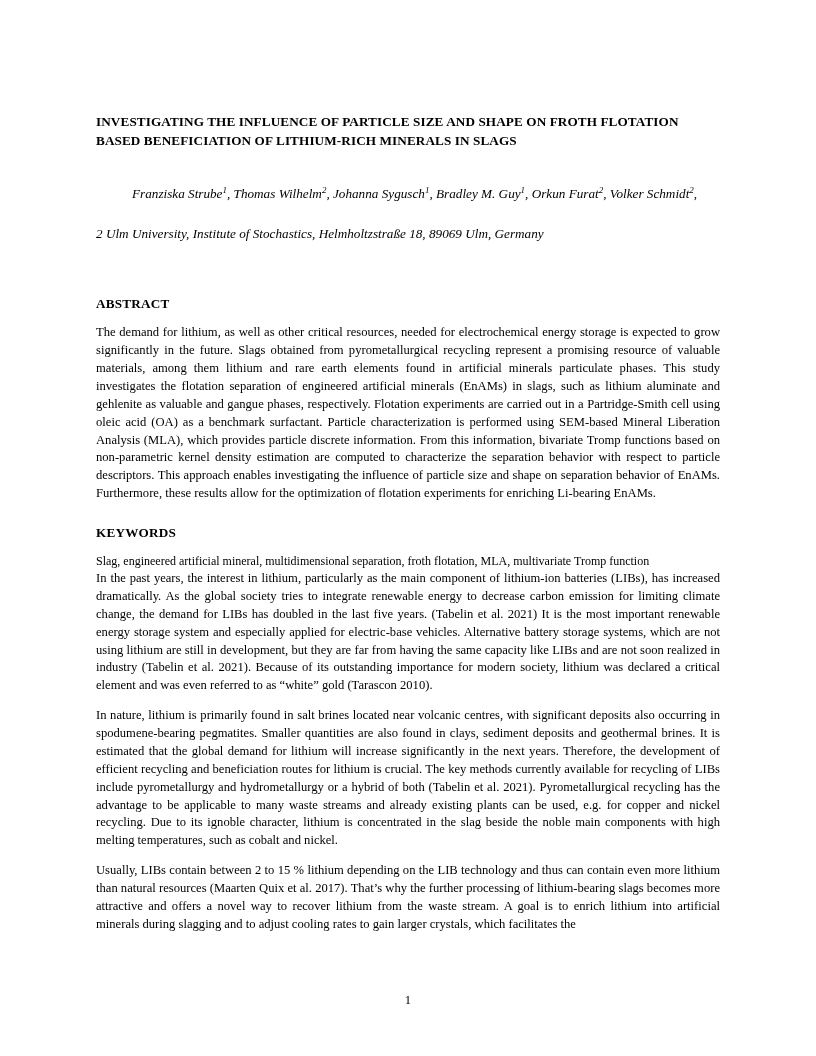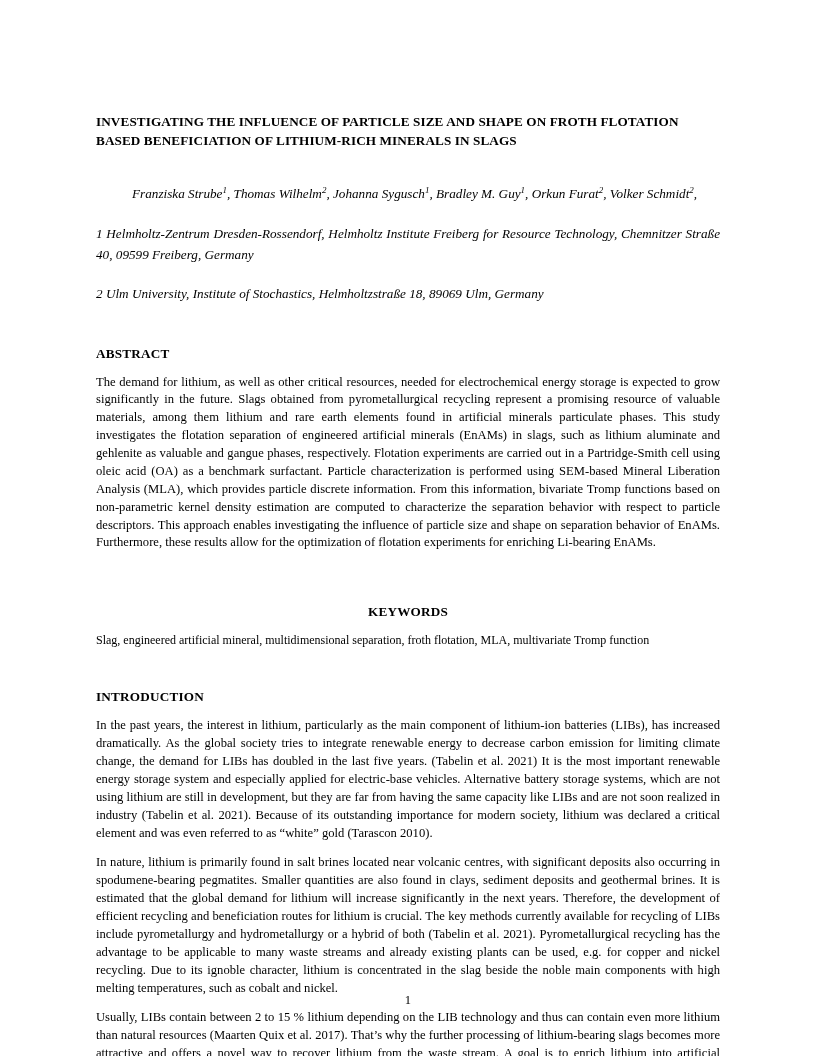--- a/index.html
+++ b/index.html
@@ -62,22 +62,22 @@
     text-align: justify;
     margin: 0 0 12px 0;
     font-family: Liberation Serif, serif;
   }
   .keywords-line {
     font-size: 12px;
     line-height: 1.42;
     text-align: justify;
     margin: 0;
   }
-  .gap-abstract { margin-top: 41px; }
-  .gap-keywords { margin-top: 52px; text-align: center; }
+  .gap-abstract { margin-top: 52px; }
+  .gap-keywords { margin-top: 22px; }
   .gap-intro { margin-top: 40px; }
   .para-gap { margin-top: 18px; }
   .page-number {
     position: absolute;
     bottom: 48px;
     left: 0;
     width: 100%;
     text-align: center;
     font-size: 12.6px;
   }
@@ -87,28 +87,26 @@
 
 <div class="page">
 
   <h1 class="title">INVESTIGATING THE INFLUENCE OF PARTICLE SIZE AND SHAPE ON FROTH FLOTATION BASED BENEFICIATION OF LITHIUM-RICH MINERALS IN SLAGS</h1>
 
   <div class="authors">
     <span>Franziska Strube</span><sup>1</sup><span>, Thomas Wilhelm</span><sup>2</sup><span>, Johanna Sygusch</span><sup>1</sup><span>, Bradley M. Guy</span><sup>1</sup><span>, Orkun Furat</span><sup>2</sup><span>, Volker Schmidt</span><sup>2</sup><span>,</span>
   </div>
 
 
-  <div class="affil">1 Helmholtz-Zentrum Dresden-Rossendorf, Helmholtz Institute Freiberg for Resource Technology, Chemnitzer Straße 40, 09599 Freiberg, Germany</div>
   <div class="affil">2 Ulm University, Institute of Stochastics, Helmholtzstraße 18, 89069 Ulm, Germany</div>
 
   <h2 class="section-head gap-abstract">ABSTRACT</h2>
   <p class="body-text">The demand for lithium, as well as other critical resources, needed for electrochemical energy storage is expected to grow significantly in the future. Slags obtained from pyrometallurgical recycling represent a promising resource of valuable materials, among them lithium and rare earth elements found in artificial minerals particulate phases. This study investigates the flotation separation of engineered artificial minerals (EnAMs) in slags, such as lithium aluminate and gehlenite as valuable and gangue phases, respectively. Flotation experiments are carried out in a Partridge-Smith cell using oleic acid (OA) as a benchmark surfactant. Particle characterization is performed using SEM-based Mineral Liberation Analysis (MLA), which provides particle discrete information. From this information, bivariate Tromp functions based on non-parametric kernel density estimation are computed to characterize the separation behavior with respect to particle descriptors. This approach enables investigating the influence of particle size and shape on separation behavior of EnAMs. Furthermore, these results allow for the optimization of flotation experiments for enriching Li-bearing EnAMs.</p>
 
   <h2 class="section-head gap-keywords">KEYWORDS</h2>
   <p class="keywords-line">Slag, engineered artificial mineral, multidimensional separation, froth flotation, MLA, multivariate Tromp function</p>
 
-  <h2 class="section-head gap-intro">INTRODUCTION</h2>
   <p class="body-text">In the past years, the interest in lithium, particularly as the main component of lithium-ion batteries (LIBs), has increased dramatically. As the global society tries to integrate renewable energy to decrease carbon emission for limiting climate change, the demand for LIBs has doubled in the last five years. (Tabelin et al. 2021) It is the most important renewable energy storage system and especially applied for electric-base vehicles. Alternative battery storage systems, which are not using lithium are still in development, but they are far from having the same capacity like LIBs and are not soon realized in industry (Tabelin et al. 2021). Because of its outstanding importance for modern society, lithium was declared a critical element and was even referred to as “white” gold (Tarascon 2010).</p>
   <p class="body-text para-gap">In nature, lithium is primarily found in salt brines located near volcanic centres, with significant deposits also occurring in spodumene-bearing pegmatites. Smaller quantities are also found in clays, sediment deposits and geothermal brines. It is estimated that the global demand for lithium will increase significantly in the next years. Therefore, the development of efficient recycling and beneficiation routes for lithium is crucial. The key methods currently available for recycling of LIBs include pyrometallurgy and hydrometallurgy or a hybrid of both (Tabelin et al. 2021). Pyrometallurgical recycling has the advantage to be applicable to many waste streams and already existing plants can be used, e.g. for copper and nickel recycling. Due to its ignoble character, lithium is concentrated in the slag beside the noble main components with high melting temperatures, such as cobalt and nickel.</p>
   <p class="body-text">Usually, LIBs contain between 2 to 15 % lithium depending on the LIB technology and thus can contain even more lithium than natural resources (Maarten Quix et al. 2017). That’s why the further processing of lithium-bearing slags becomes more attractive and offers a novel way to recover lithium from the waste stream. A goal is to enrich lithium into artificial minerals during slagging and to adjust cooling rates to gain larger crystals, which facilitates the</p>
 
   <div class="page-number">1</div>
 </div>
 
 </body></html>

